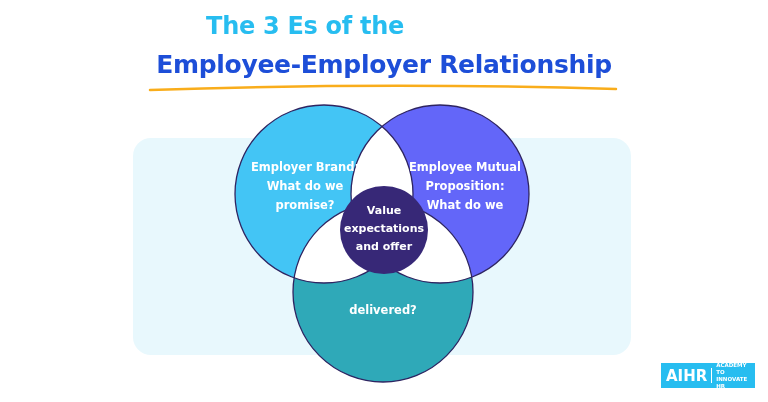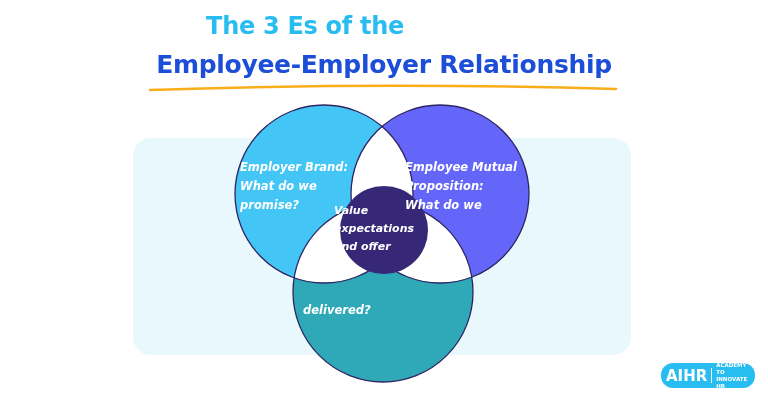--- a/index.html
+++ b/index.html
@@ -2,22 +2,22 @@
 <html><head>
 <meta charset="utf-8">
 <style>
   html, body { margin:0; padding:0; }
   body { width:768px; height:402px; background:#ffffff; position:relative; overflow:hidden; font-family:"DejaVu Sans", sans-serif; }
   .title1 { position:absolute; left:0; width:610px; top:12px; text-align:center; font-size:24px; font-weight:bold; color:#27bdf0; letter-spacing:-0.3px; }
   .title2 { position:absolute; left:0; width:768px; top:50px; text-align:center; font-size:25px; font-weight:bold; color:#1d4ed8; letter-spacing:-0.3px; }
   .underline { position:absolute; left:148px; top:84px; }
   .bgrect { position:absolute; left:133px; top:138px; width:498px; height:217px; background:#e8f8fd; border-radius:18px; }
   svg.venn { position:absolute; left:0; top:0; }
-  .lbl { position:absolute; color:#ffffff; font-weight:bold; font-style:italic; font-size:11.5px; line-height:19px; }
-  .logo { position:absolute; left:661px; top:363px; width:94px; height:25px; background:#27bdf0; border-radius:12px; display:flex; align-items:center; }
+  .lbl { position:absolute; text-align:center; color:#ffffff; font-weight:bold; font-size:11.5px; line-height:19px; }
+  .logo { position:absolute; left:661px; top:363px; width:94px; height:25px; background:#27bdf0; border-radius:0; display:flex; align-items:center; }
   .logo .big { color:#fff; font-weight:bold; font-size:15px; padding-left:5px; letter-spacing:0px; }
   .logo .sep { width:1px; height:15px; background:#fff; margin:0 4px; }
   .logo .small { color:#fff; font-weight:bold; font-size:5.5px; line-height:7px; }
 </style>
 </head>
 <body>
 
 <div class="title1">The 3 Es of the</div>
 <div class="title2">Employee-Employer Relationship</div>
 <svg class="underline" width="470" height="8" viewBox="0 0 470 8">

